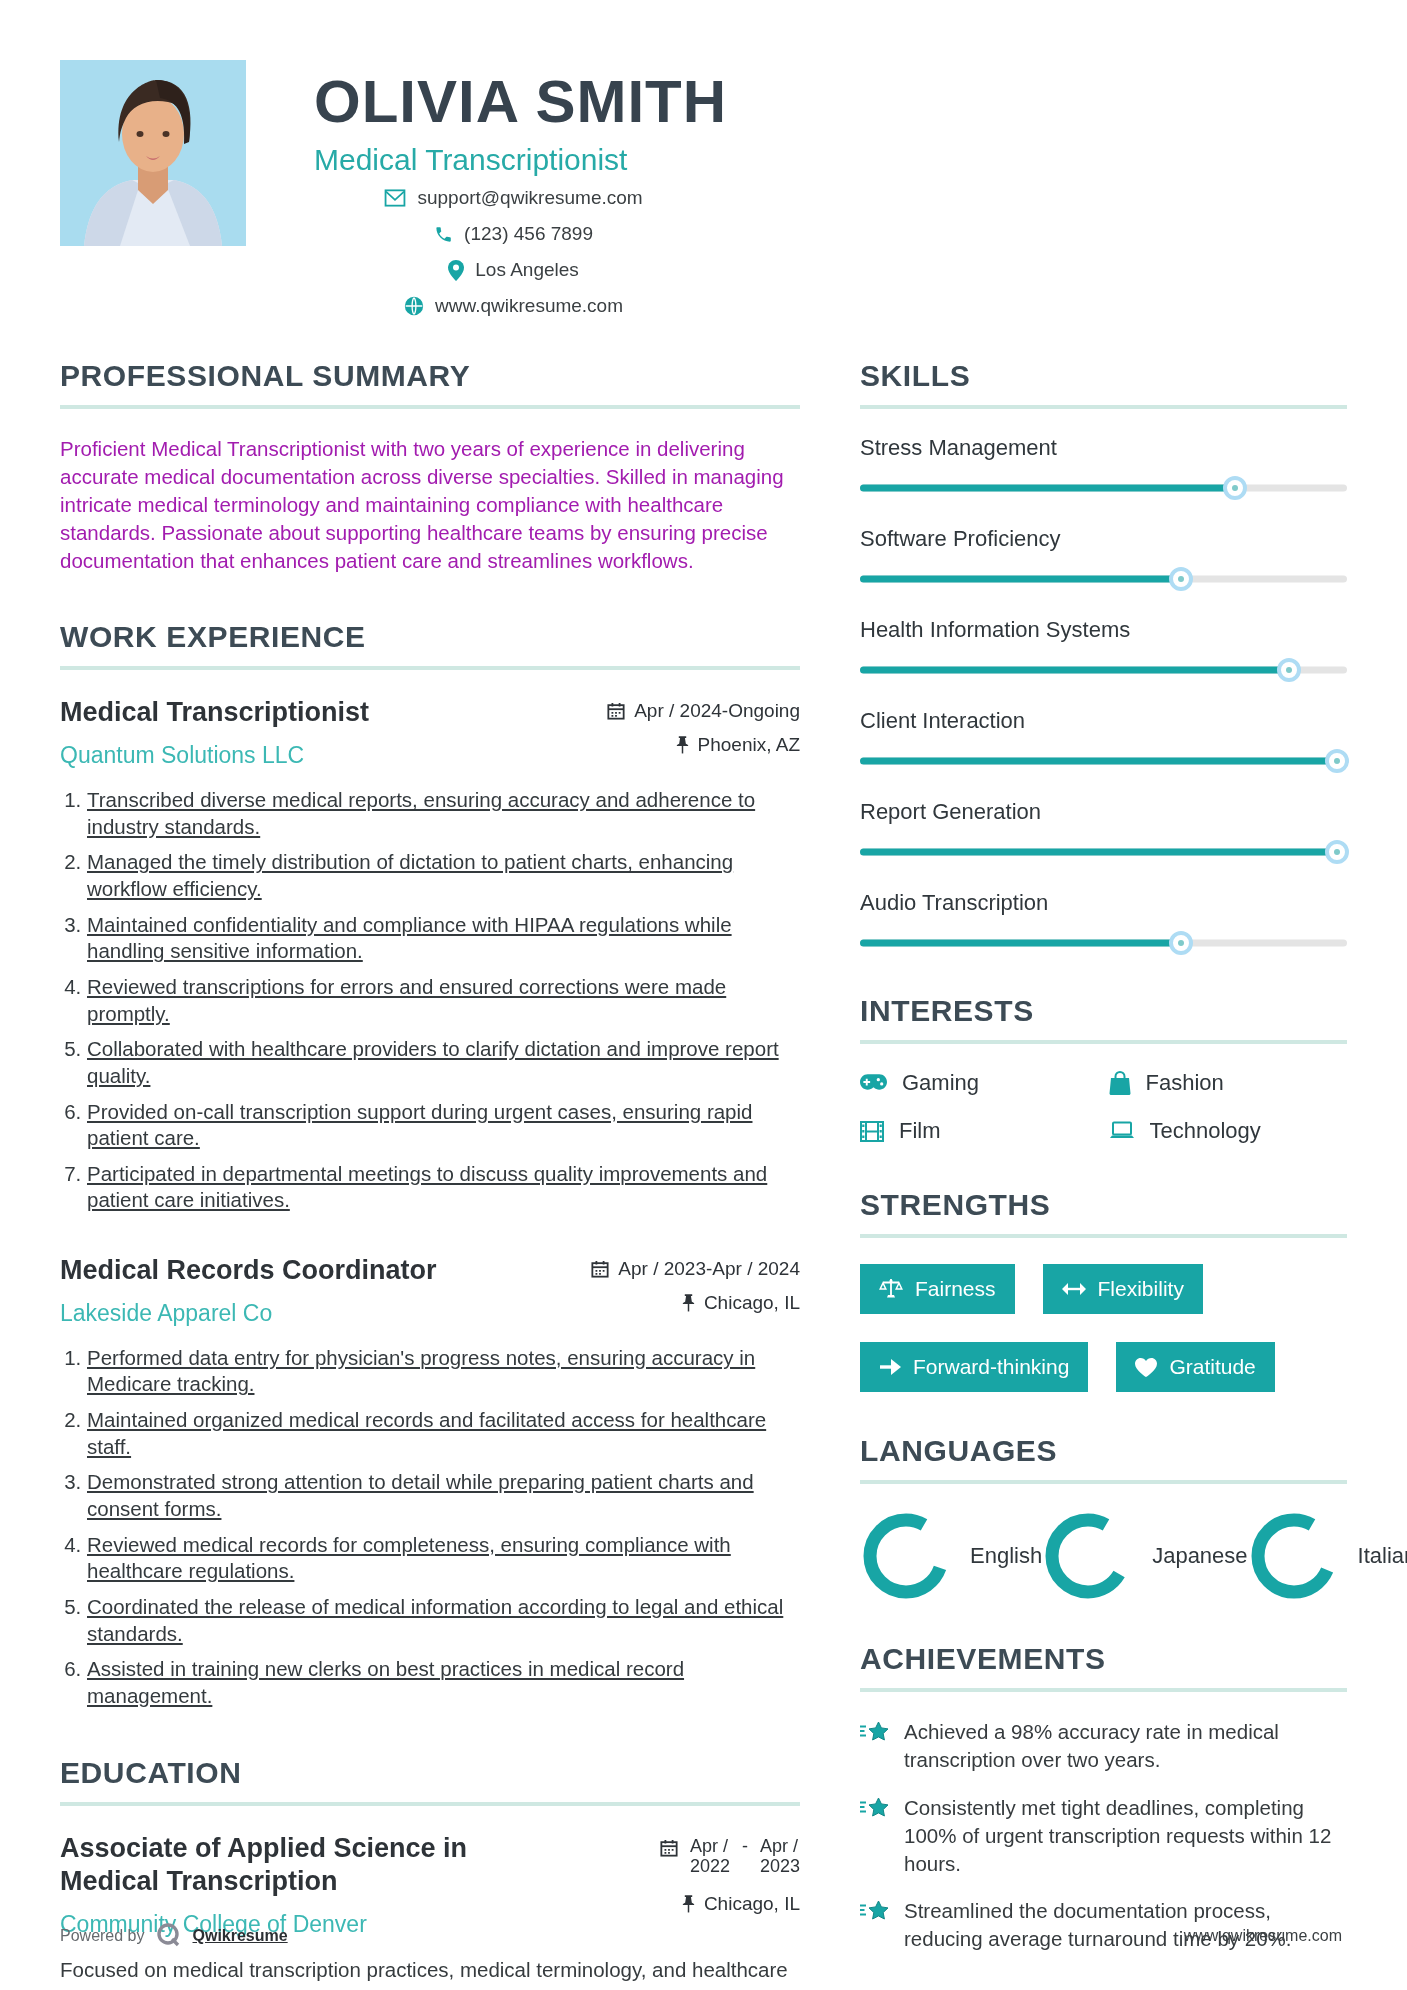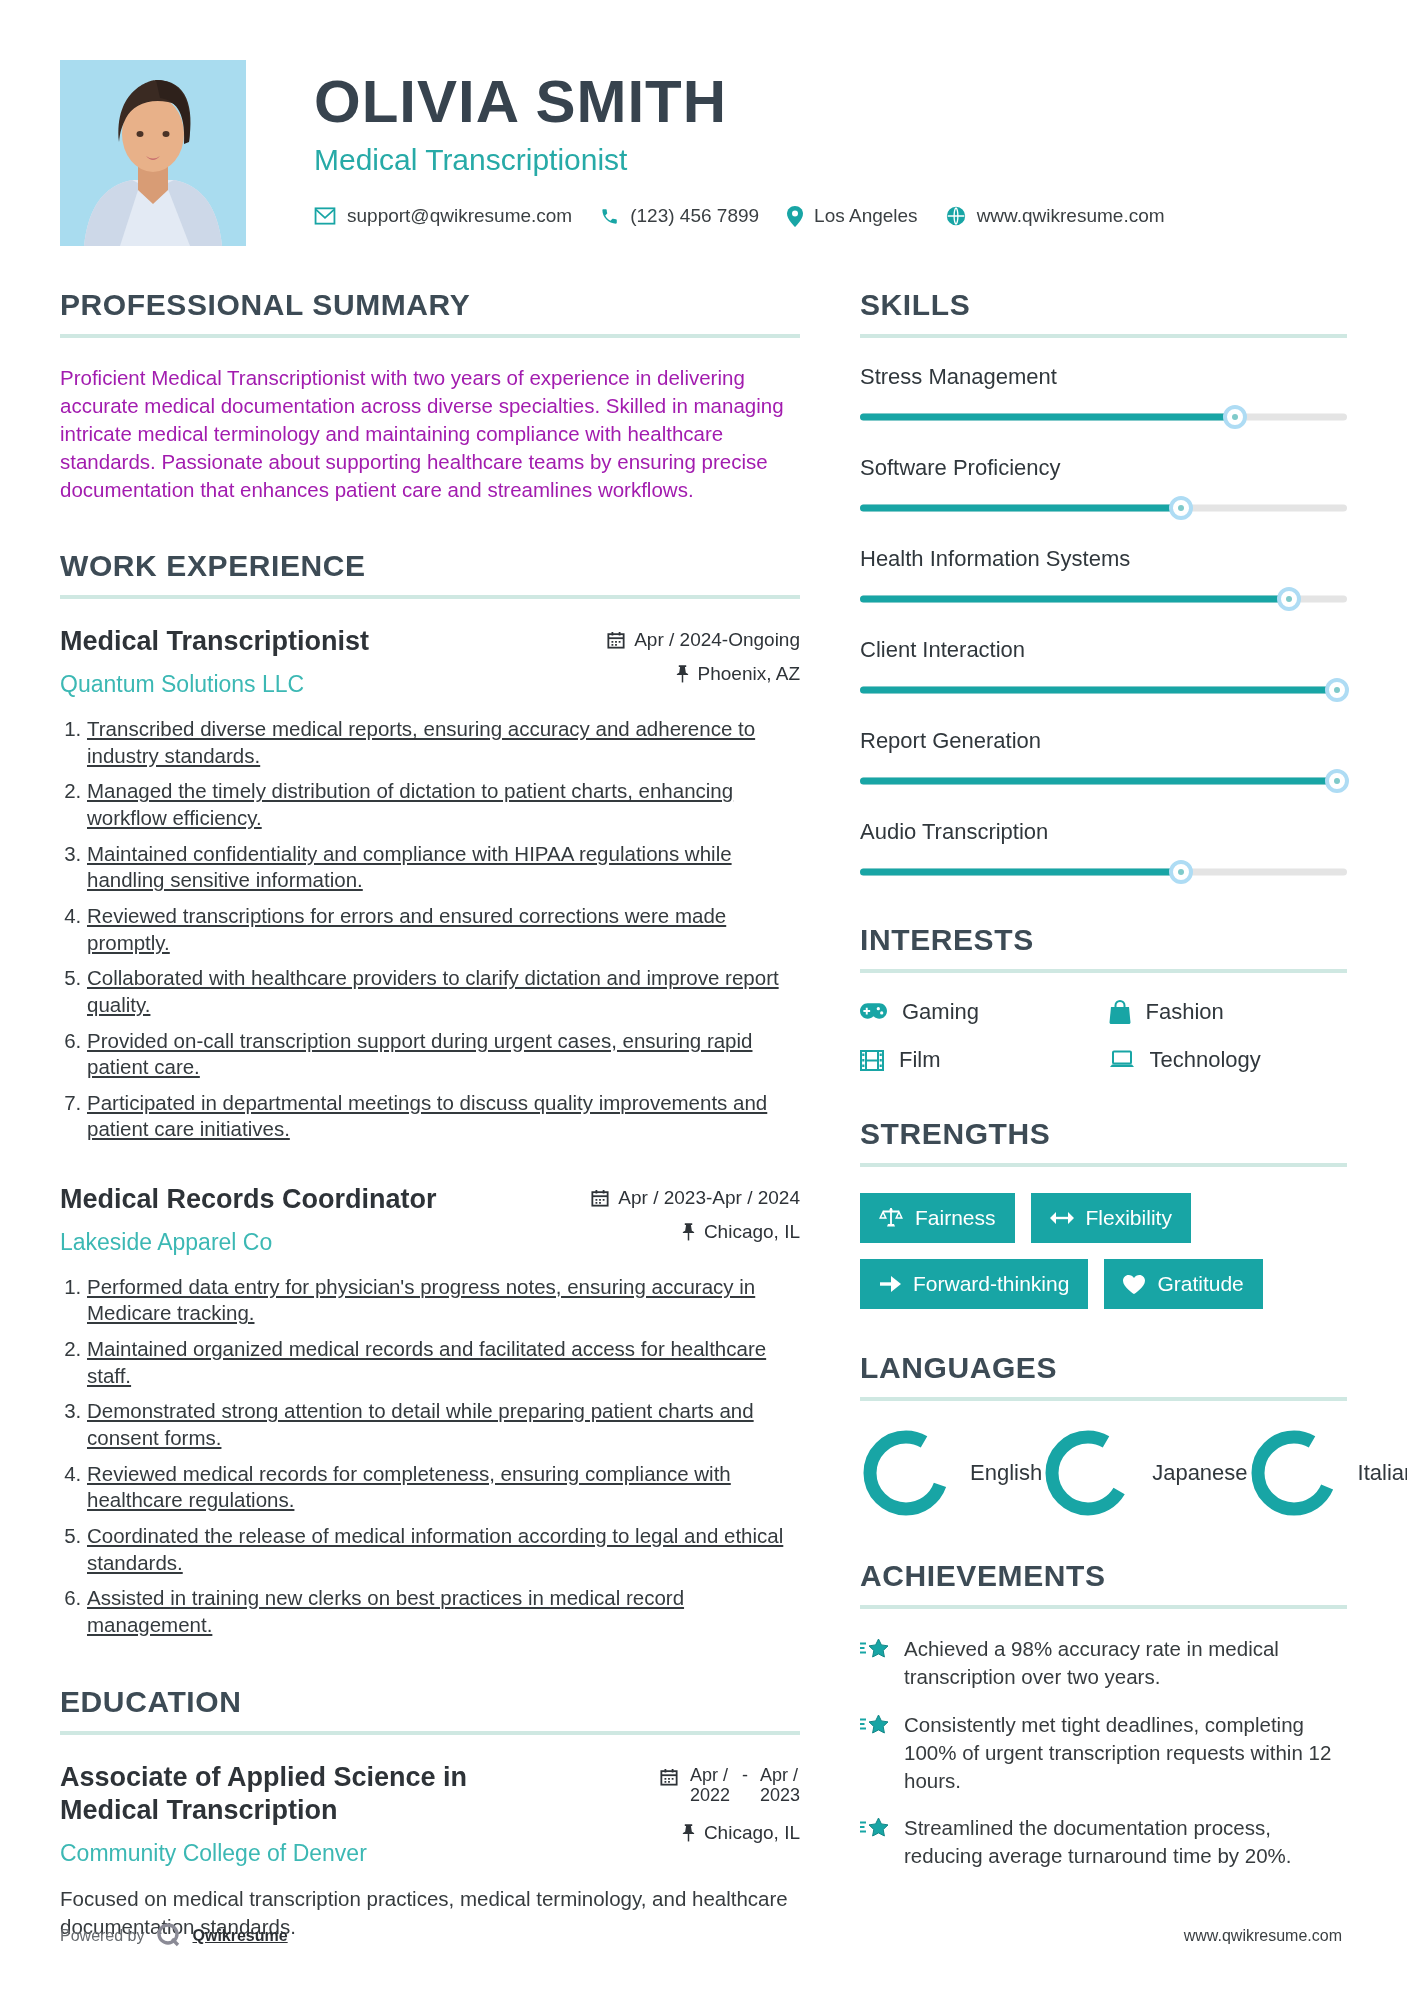--- a/index.html
+++ b/index.html
@@ -6,21 +6,21 @@
   html, body { background: #ffffff; }
   body { font-family: "Liberation Sans", sans-serif; color: #3a3f42; }
   .page { width: 1407px; height: 1990px; position: relative; background: #fff; padding: 60px 60px 0 60px; overflow: hidden; }
 
   
   .header { display: flex; gap: 68px; margin-bottom: 42px; }
   .photo { width: 186px; height: 186px; flex: 0 0 186px; overflow: hidden; }
   .header-text { padding-top: 10px; }
   .name { font-size: 60px; font-weight: 700; color: #37434e; letter-spacing: 1px; line-height: 1.05; }
   .job-title { font-size: 30px; color: #27aaa7; font-weight: 500; margin-top: 10px; }
-  .contact-row { display: flex; align-items: center; gap: 14px; margin-top: 28px; font-size: 19px; color: #3a3f42; }
+  .contact-row { display: flex; align-items: center; gap: 14px; margin-top: 10px; font-size: 19px; color: #3a3f42; flex-direction: column; }
   .contact-item { display: flex; align-items: center; gap: 11px; margin-right: 14px; }
   .contact-item svg { display: block; }
 
   
   .columns { display: flex; gap: 60px; }
   .col-left { flex: 0 0 740px; }
   .col-right { flex: 1; min-width: 0; }
 
   
   .section { margin-bottom: 46px; }
@@ -52,21 +52,21 @@
   .slider-fill { position: absolute; left: 0; top: 50%; transform: translateY(-50%); height: 7px; border-radius: 4px; background: #18a5a5; }
   .slider-handle { position: absolute; top: 50%; width: 24px; height: 24px; border-radius: 50%; background: #ffffff; border: 4px solid #aedcf4; transform: translate(-50%, -50%); }
   .slider-handle::after { content: ""; position: absolute; left: 50%; top: 50%; width: 6px; height: 6px; border-radius: 50%; background: #7fcaca; transform: translate(-50%, -50%); }
 
   
   .interests-grid { display: grid; grid-template-columns: 1fr 1fr; row-gap: 22px; column-gap: 10px; }
   .interest { display: flex; align-items: center; gap: 15px; font-size: 22px; color: #30373c; }
   .interest svg { display: block; flex: 0 0 auto; }
 
   
-  .badges { display: flex; flex-wrap: wrap; gap: 16px; text-align: center; }
+  .badges { display: flex; flex-wrap: wrap; gap: 28px; text-align: center; }
   .badge { display: inline-flex; align-items: center; gap: 12px; background: #18a5a5; color: #ffffff; font-size: 21px; padding: 13px 19px; }
   .badge svg { display: block; }
 
   
   .langs { display: flex; justify-content: space-between; max-width: 470px; margin-top: 6px; }
   .lang { display: flex; flex-direction: row; align-items: center; gap: 18px; }
   .lang-label { font-size: 22px; color: #30373c; }
   .donut { width: 92px; height: 92px; }
   .donut .arc { fill: none; stroke: #18a5a5; stroke-width: 13; }
 

